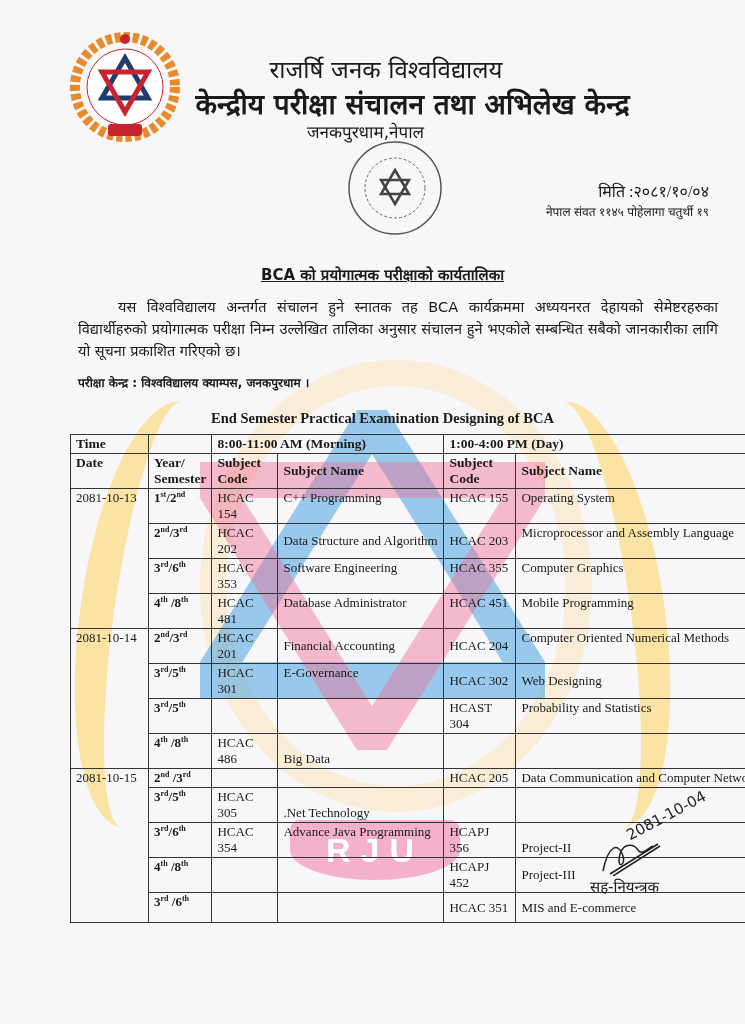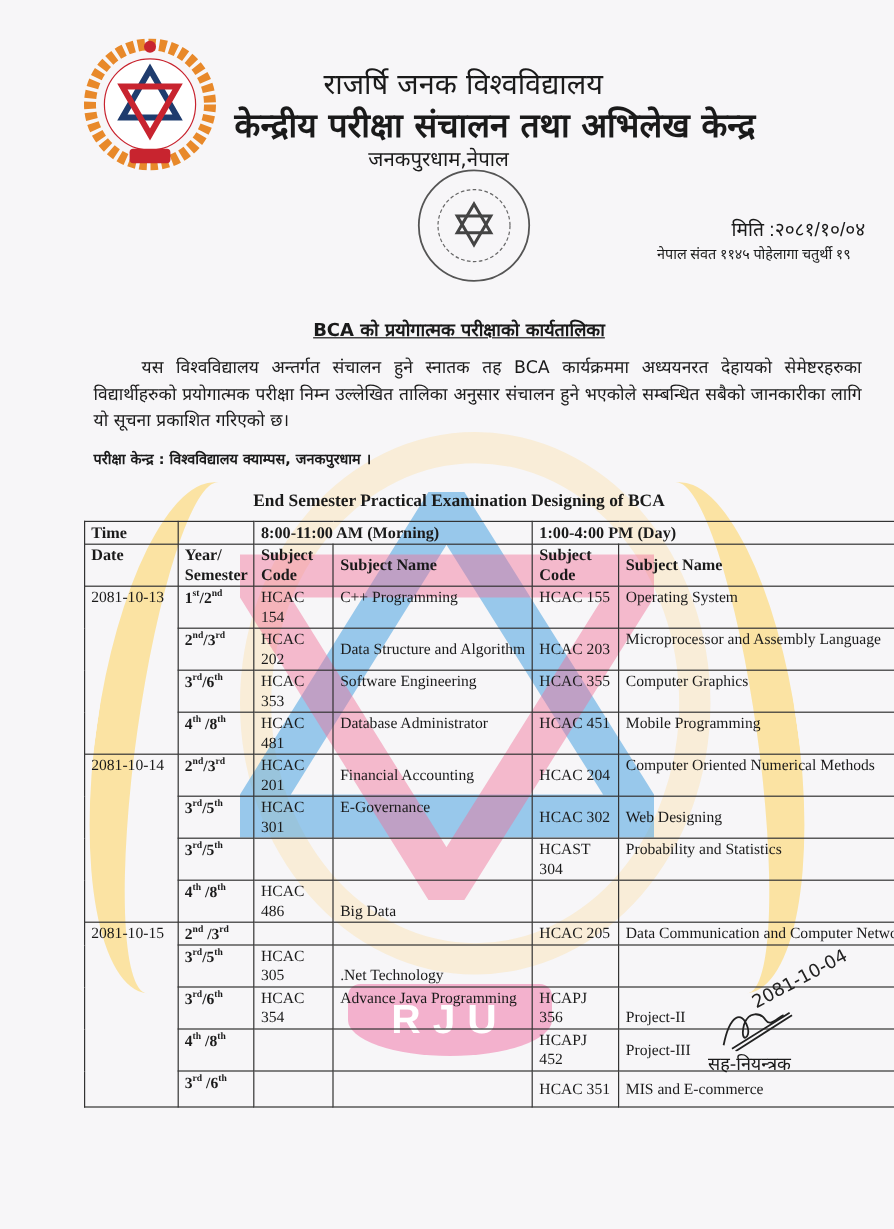--- a/index.html
+++ b/index.html
@@ -29,22 +29,22 @@
     color: #fff; font-family: Liberation Sans, sans-serif; font-weight: bold;
     font-size: 34px; text-align: center; line-height: 60px; letter-spacing: 10px;
   }
 
   
   .logo { left: 70px; top: 32px; width: 110px; height: 110px; }
   .uni-name { left: 0; width: 682px; top: 52px; text-align: center; font-size: 24px; font-family: "DejaVu Sans", sans-serif; padding-left: 90px; box-sizing: border-box; }
   .center-name { left: 0; width: 745px; top: 84px; text-align: center; font-size: 28px; font-weight: bold; font-family: "DejaVu Sans", sans-serif; padding-left: 80px; box-sizing: border-box; }
   .location { left: 0; width: 661px; top: 120px; text-align: center; font-size: 17px; font-family: "DejaVu Sans", sans-serif; padding-left: 70px; box-sizing: border-box; }
   .stamp { left: 345px; top: 138px; width: 100px; height: 100px; }
-  .date-line { right: 24px; top: 180px; font-size: 16px; font-family: Liberation Sans, sans-serif; }
-  .nepal-samvat { right: 36px; top: 203px; font-size: 12px; font-family: Liberation Serif, serif; }
+  .date-line { right: 36px; top: 180px; font-size: 16px; font-family: Liberation Serif, serif; }
+  .nepal-samvat { right: 36px; top: 203px; font-size: 12px; font-family: Liberation Sans, sans-serif; }
 
   .doc-title { left: 0; width: 745px; top: 264px; text-align: center; font-size: 15px; font-weight: bold; text-decoration: underline; font-family: "DejaVu Sans", sans-serif; padding-left: 20px; box-sizing: border-box; }
   .notice { left: 78px; width: 640px; top: 296px; font-size: 14.5px; line-height: 22px; font-family: "DejaVu Sans", sans-serif; text-align: justify; }
   .notice .indent { display: inline-block; width: 40px; }
   .center-label { left: 78px; top: 374px; font-size: 12px; font-weight: bold; font-family: "DejaVu Sans", sans-serif; }
 
   .table-title { left: 0; width: 745px; top: 410px; text-align: center; font-size: 14.5px; font-weight: bold; font-family: "Liberation Serif", serif; padding-left: 20px; box-sizing: border-box; }
 
   
   table.sched {

